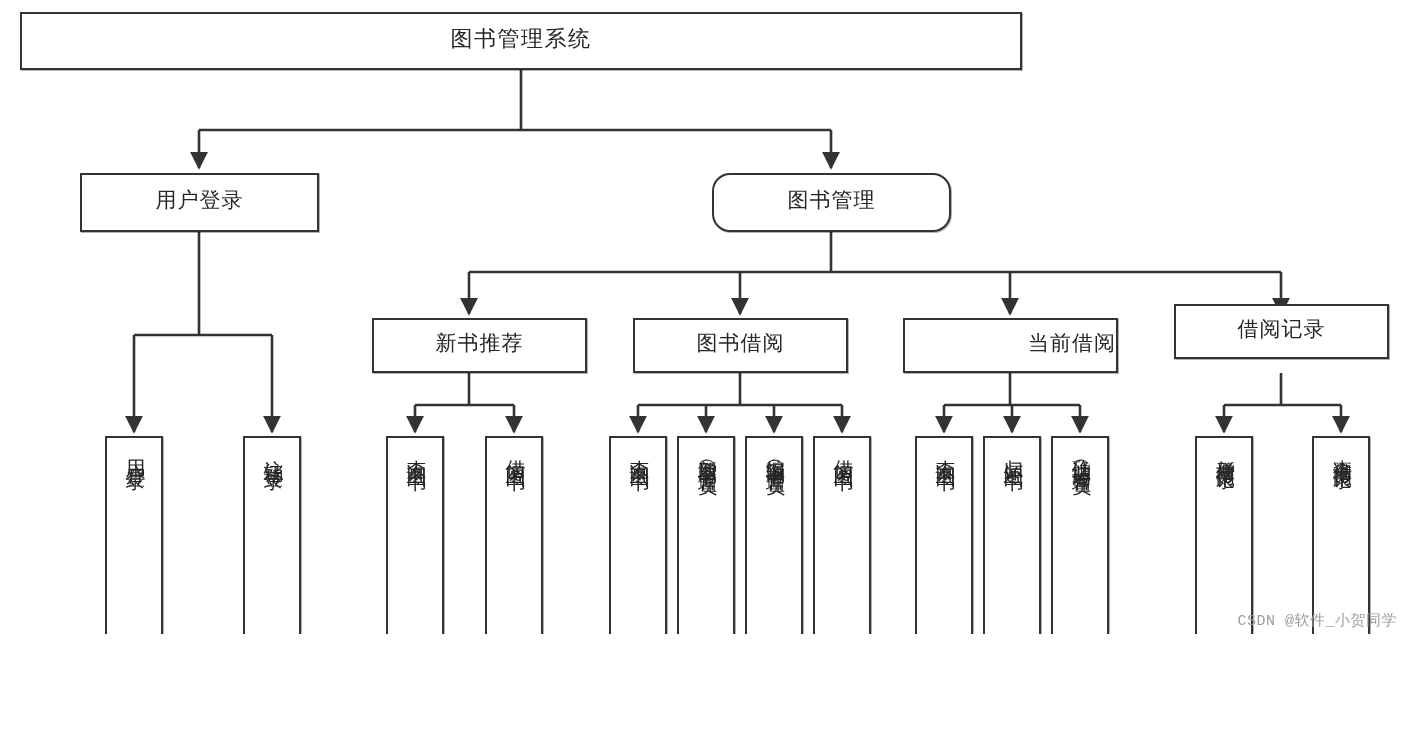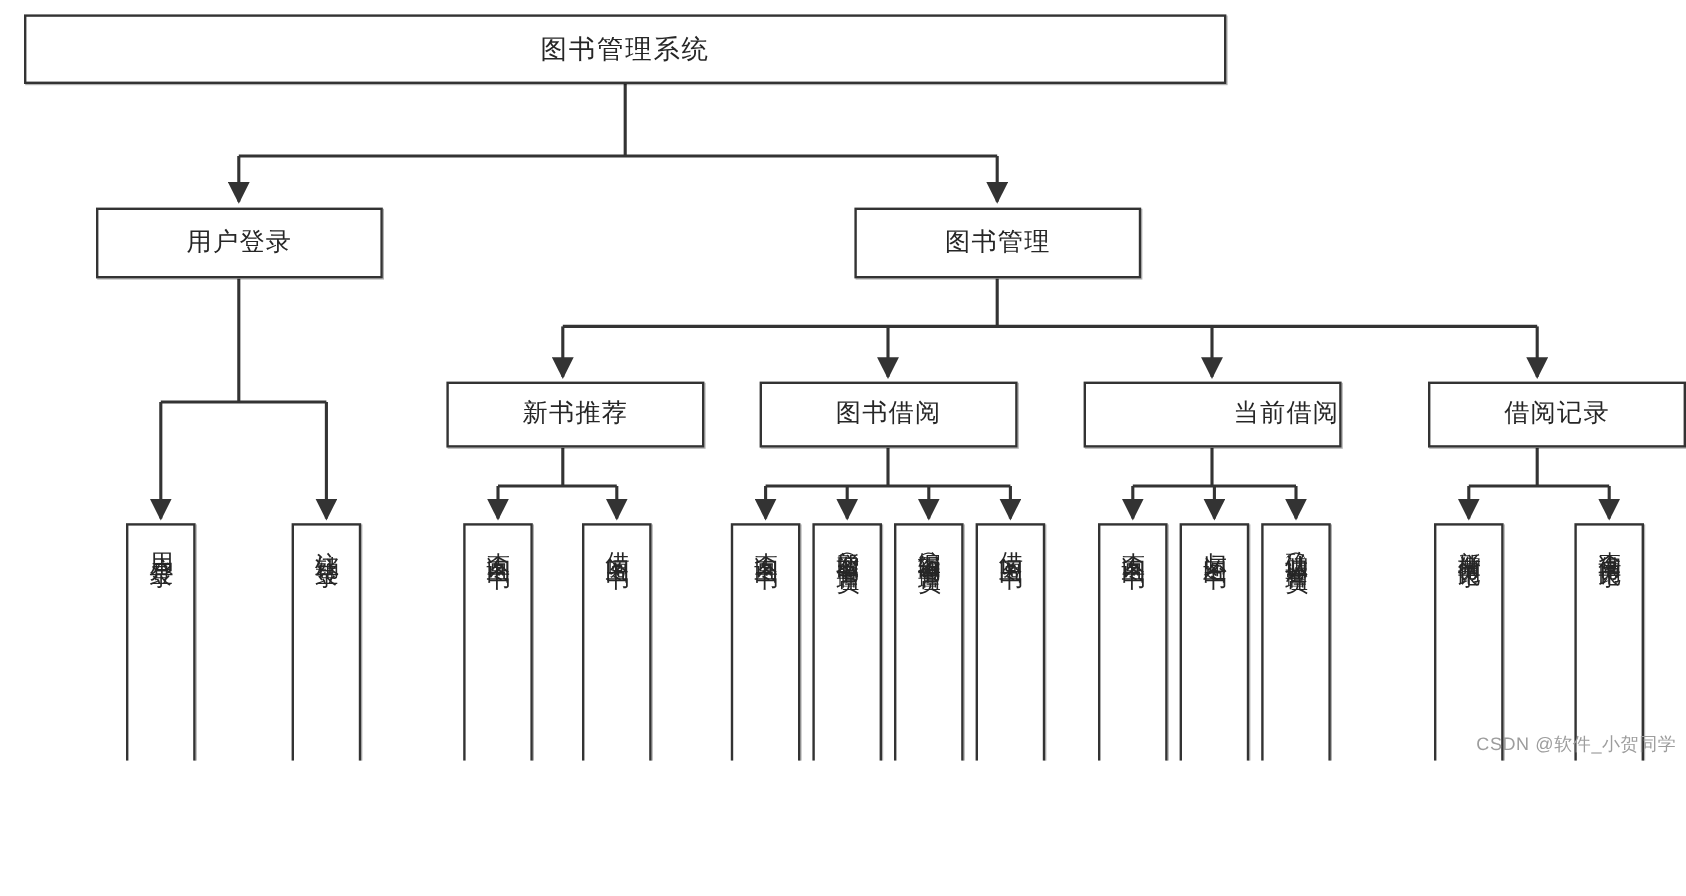--- a/index.html
+++ b/index.html
@@ -10,20 +10,21 @@
   }
   body {
     font-family: "Liberation Sans", "DejaVu Sans", sans-serif;
   }
   #canvas {
     position: relative;
     width: 1405px;
     height: 634px;
     background: #ffffff;
     overflow: hidden;
+    font-family: Liberation Mono, monospace;
   }
   #edges {
     position: absolute;
     left: 0;
     top: 0;
     width: 1405px;
     height: 747px;
     pointer-events: none;
   }
   .node {
@@ -139,34 +140,34 @@
     </g>
   </svg>
 
   <div class="node horiz root" style="left:20px; top:12px; width:1002px; height:58px;">
     <span class="label">图书管理系统</span>
   </div>
 
   <div class="node horiz" style="left:80px; top:173px; width:239px; height:59px;">
     <span class="label">用户登录</span>
   </div>
-  <div class="node horiz" style="left:712px; top:173px; width:239px; height:59px;">
+  <div class="node horiz" style="left:712px; top:173px; width:239px; height:59px;border-radius:18px;">
     <span class="label">图书管理</span>
   </div>
 
   <div class="node horiz" style="left:372px; top:318px; width:215px; height:55px;">
     <span class="label">新书推荐</span>
   </div>
   <div class="node horiz" style="left:633px; top:318px; width:215px; height:55px;">
     <span class="label">图书借阅</span>
   </div>
   <div class="node horiz" style="left:903px; top:318px; width:215px; height:55px;justify-content:flex-end;">
     <span class="label">当前借阅</span>
   </div>
-  <div class="node horiz" style="left:1174px; top:318px; width:215px; height:55px;margin-left:16px;">
+  <div class="node horiz" style="left:1174px; top:304px; width:215px; height:55px;">
     <span class="label">借阅记录</span>
   </div>
 
   <div class="node vert" style="left:105px; top:436px; width:58px; height:298px;">
     <span class="label">用户登录</span>
   </div>
   <div class="node vert" style="left:243px; top:436px; width:58px; height:298px;">
     <span class="label">注销登录</span>
   </div>
 

